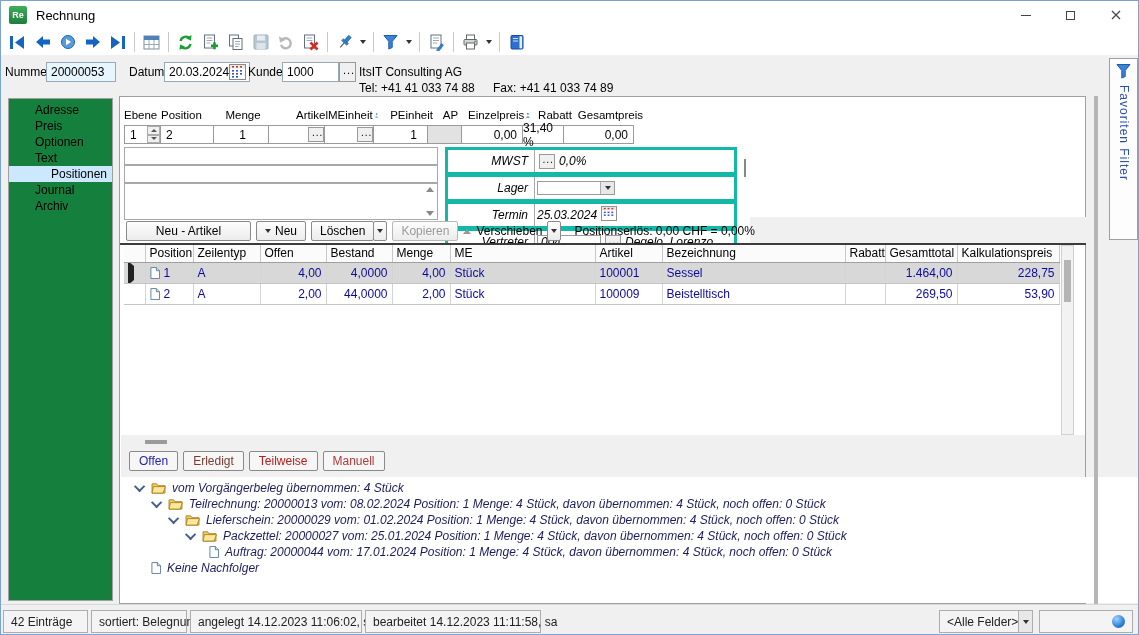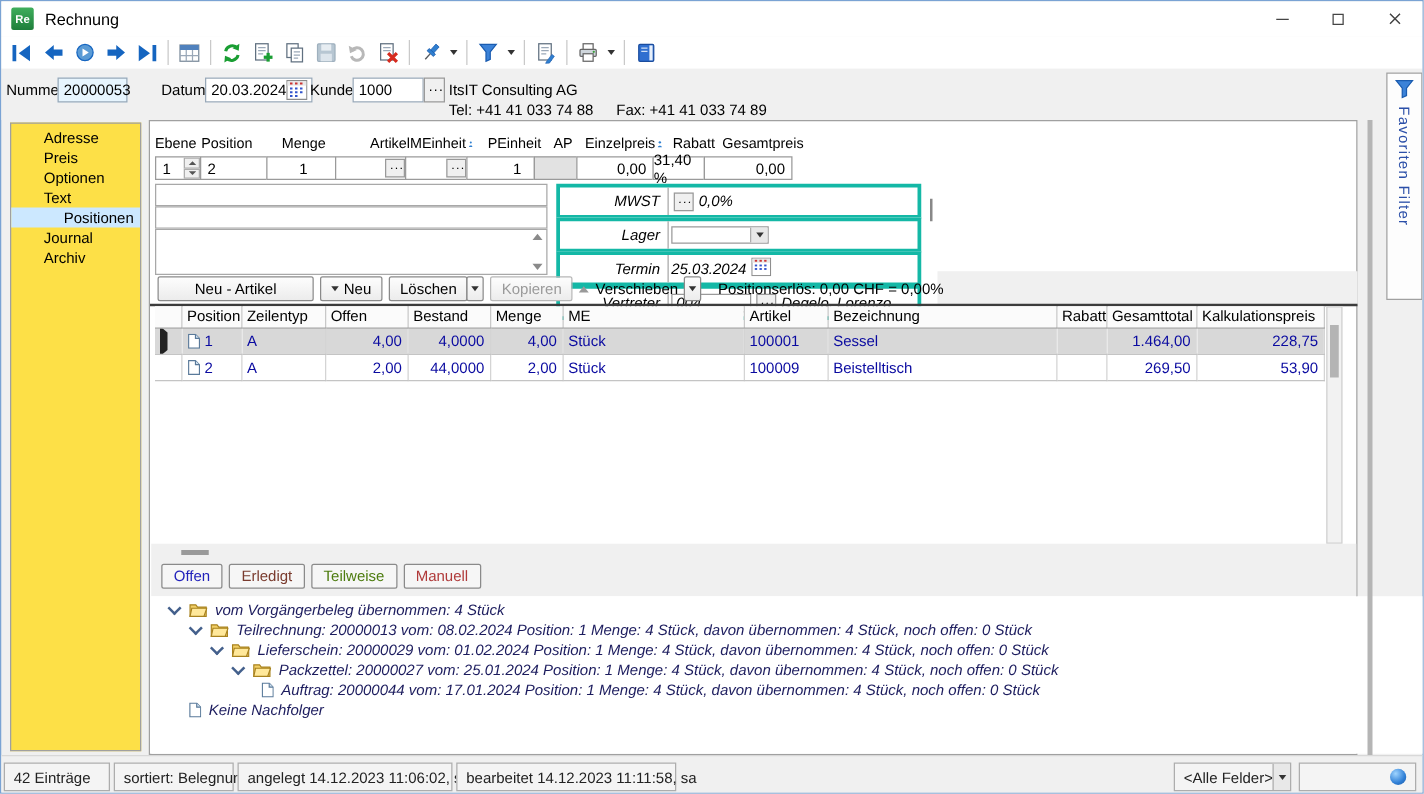--- a/index.html
+++ b/index.html
@@ -26,21 +26,21 @@
   
   .headerband { position:absolute; left:0; top:54px; width:100%; height:41px; background:#f0f0f0; }
   .lbl { position:absolute; font-size:12px; white-space:nowrap; }
   .fld { position:absolute; height:20px; background:#fff; border:1px solid #98a8b8; display:flex; align-items:center; padding:0 4px; font-size:12px; }
   .fld.blue { background:#e7f5fe; }
   .dotsbtn { border:1px solid #9a9a9a; background:#f0f0f0; width:17px; height:20px; position:relative; }
   .dotsbtn::after { content:"..."; position:absolute; left:3px; top:1px; font-size:11px; letter-spacing:1px; }
   .calbtn { width:17px; height:16px; margin-left:auto; }
 
   
-  .sidebar { position:absolute; left:7px; top:97px; width:105px; height:503px; background:#fde047; border:1px solid #a0a0a0; padding-top:3px; }
+  .sidebar { position:absolute; left:7px; top:97px; width:105px; height:503px; background:#15803d; border:1px solid #a0a0a0; padding-top:3px; }
   .side-item { height:16px; line-height:16px; padding-left:26px; white-space:nowrap; }
   .side-item.sel { background:#cce8ff;padding-left:42px; }
 
   
   .content { position:absolute; left:118px; top:95px; width:967px; height:508px; background:#fff; border:1px solid #a0a0a0; }
 
   .ed-labels { position:absolute; left:4px; top:12px; display:flex; font-size:11.5px; }
   .ed-labels > div { white-space:nowrap; display:flex; align-items:flex-end; gap:2px; }
   .ed-fields { position:absolute; left:4px; top:28px; display:flex; }
   .ed-cell { height:19px; background:#fff; border:1px solid #9a9a9a; display:flex; align-items:center; font-size:12px; }
@@ -266,21 +266,21 @@
         <svg width="16" height="17" viewBox="0 0 16 17">
           <rect x="2" y="1.5" width="12" height="13.5" rx="1" fill="#2f6fd0" stroke="#1a4c9e"></rect>
           <rect x="10.5" y="2.3" width="2.6" height="12" fill="#e8f0fa"></rect>
           <path d="M4 4.5 H9 M4 7 H9" stroke="#cfe0f5"></path>
         </svg>
       </span>
   </div>
 
   <div class="headerband">
     <span class="lbl" style="left:4px; top:10px;">Nummer</span>
-    <div class="fld blue" style="left:45px; top:7px; width:56px;">20000053</div>
+    <div class="fld blue" style="left:45px; top:7px; width:70px;">20000053</div>
     <span class="lbl" style="left:128px; top:10px;">Datum</span>
     <div class="fld" style="left:163px; top:7px; width:86px;">
       <span>20.03.2024</span>
       <span class="calbtn">
         <svg width="17" height="16" viewBox="0 0 17 16">
             <rect x="0.5" y="0.5" width="16" height="15" fill="#fff" stroke="#8a8a8a"></rect>
             <rect x="1" y="1" width="15" height="3.5" fill="#e8e8e8"></rect>
             <g fill="#c33">
               <rect x="3" y="2" width="2" height="1.6"></rect>
               <rect x="7" y="2" width="2" height="1.6"></rect>
@@ -538,21 +538,21 @@
     </table>
     <div class="vscroll">
         <div class="vthumb"></div>
       </div>
 
     <div class="grayband">
       <div class="split-dash"></div>
       <div class="statustabs">
         <button class="stab" style="color: rgb(34, 34, 187);">Offen</button>
         <button class="stab" style="color: rgb(122, 59, 46);">Erledigt</button>
-        <button class="stab" style="color: #4d7c0f;">Teilweise</button>
+        <button class="stab" style="color: #b91c1c;">Teilweise</button>
         <button class="stab" style="color: rgb(176, 58, 58);">Manuell</button>
       </div>
     </div>
 
     <div class="treearea">
       <div class="trow" style="padding-left:16px">
         <span class="tchev"></span>
         <span class="tico">
             <svg width="15" height="12" viewBox="0 0 16 13">
               <path d="M1 2 h5 l1.5 2 H15 v8 H1 Z" fill="#f2cf66" stroke="#a8821e"></path>

